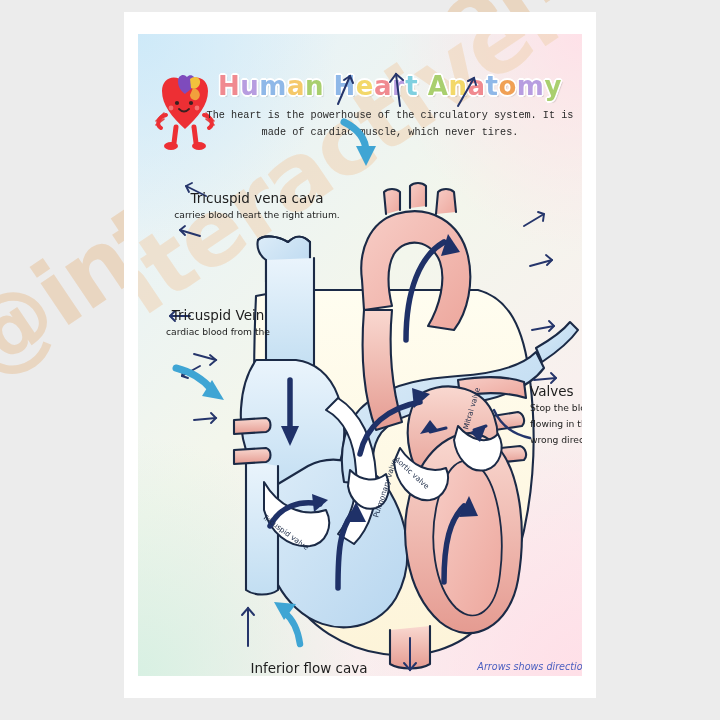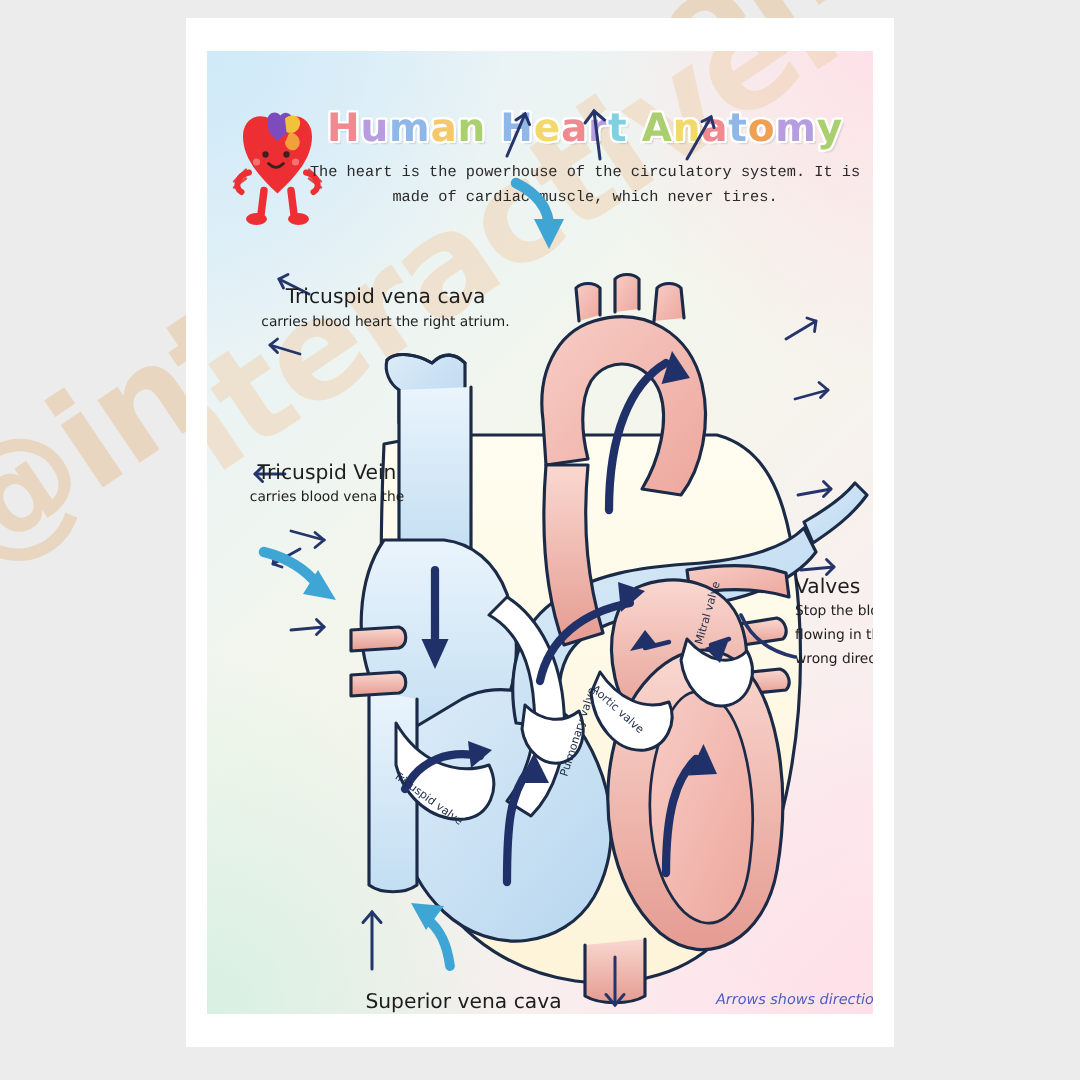--- a/index.html
+++ b/index.html
@@ -343,32 +343,32 @@
       </g>
     </svg>
 
     <div class="anno" id="anno-svc">
       <div class="hd">Tricuspid vena cava</div>
       <div class="bd">carries blood heart the right atrium.</div>
     </div>
 
     <div class="anno" id="anno-pv">
       <div class="hd">Tricuspid Vein</div>
-      <div class="bd">carries blood vena the</div>
+      <div class="bd">cardiac blood from the</div>
     </div>
 
     <div class="anno" id="anno-val">
       <div class="hd">Valves</div>
       <div class="bd">Stop the blood</div>
       <div class="bd">flowing in the</div>
       <div class="bd">wrong direction</div>
     </div>
 
     <div class="anno" id="anno-ivc">
-      <div class="hd">Superior vena cava</div>
+      <div class="hd">Inferior flow cava</div>
 
     </div>
 
     <div id="legend">
       <div>Arrows shows direction</div>
       <div>of blood flow</div>
     </div>
 
   </div>
 </div>

